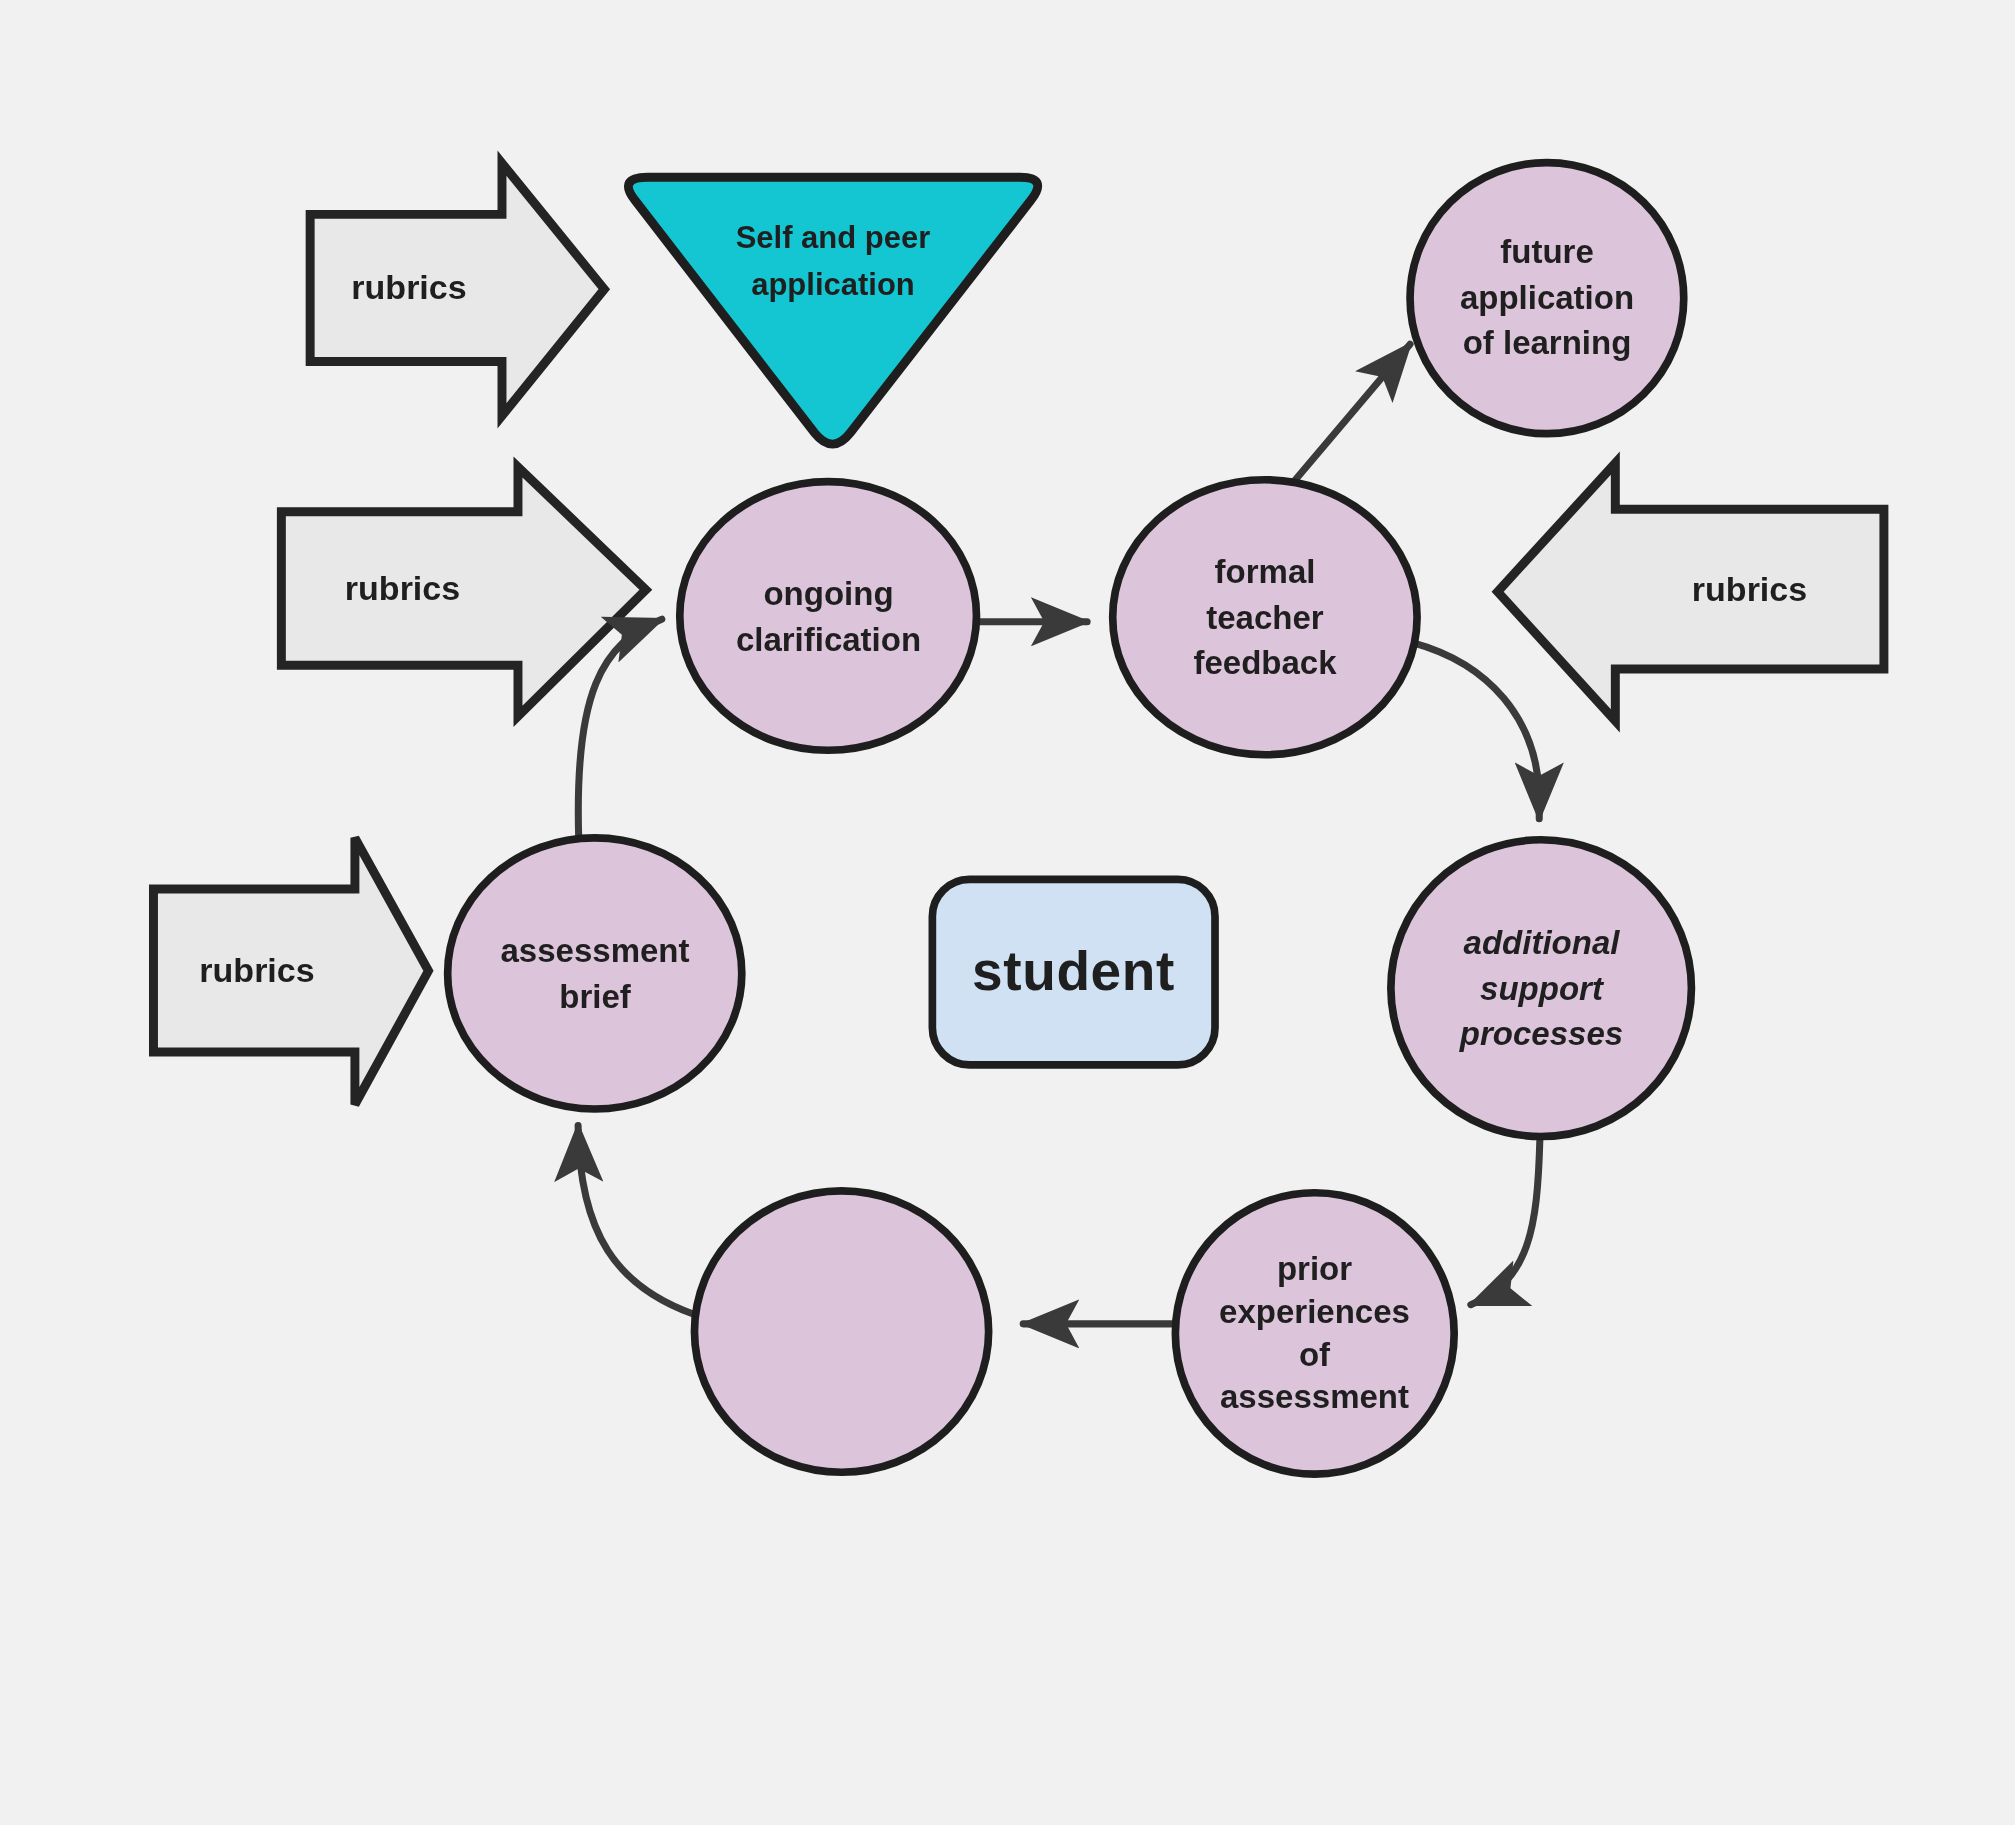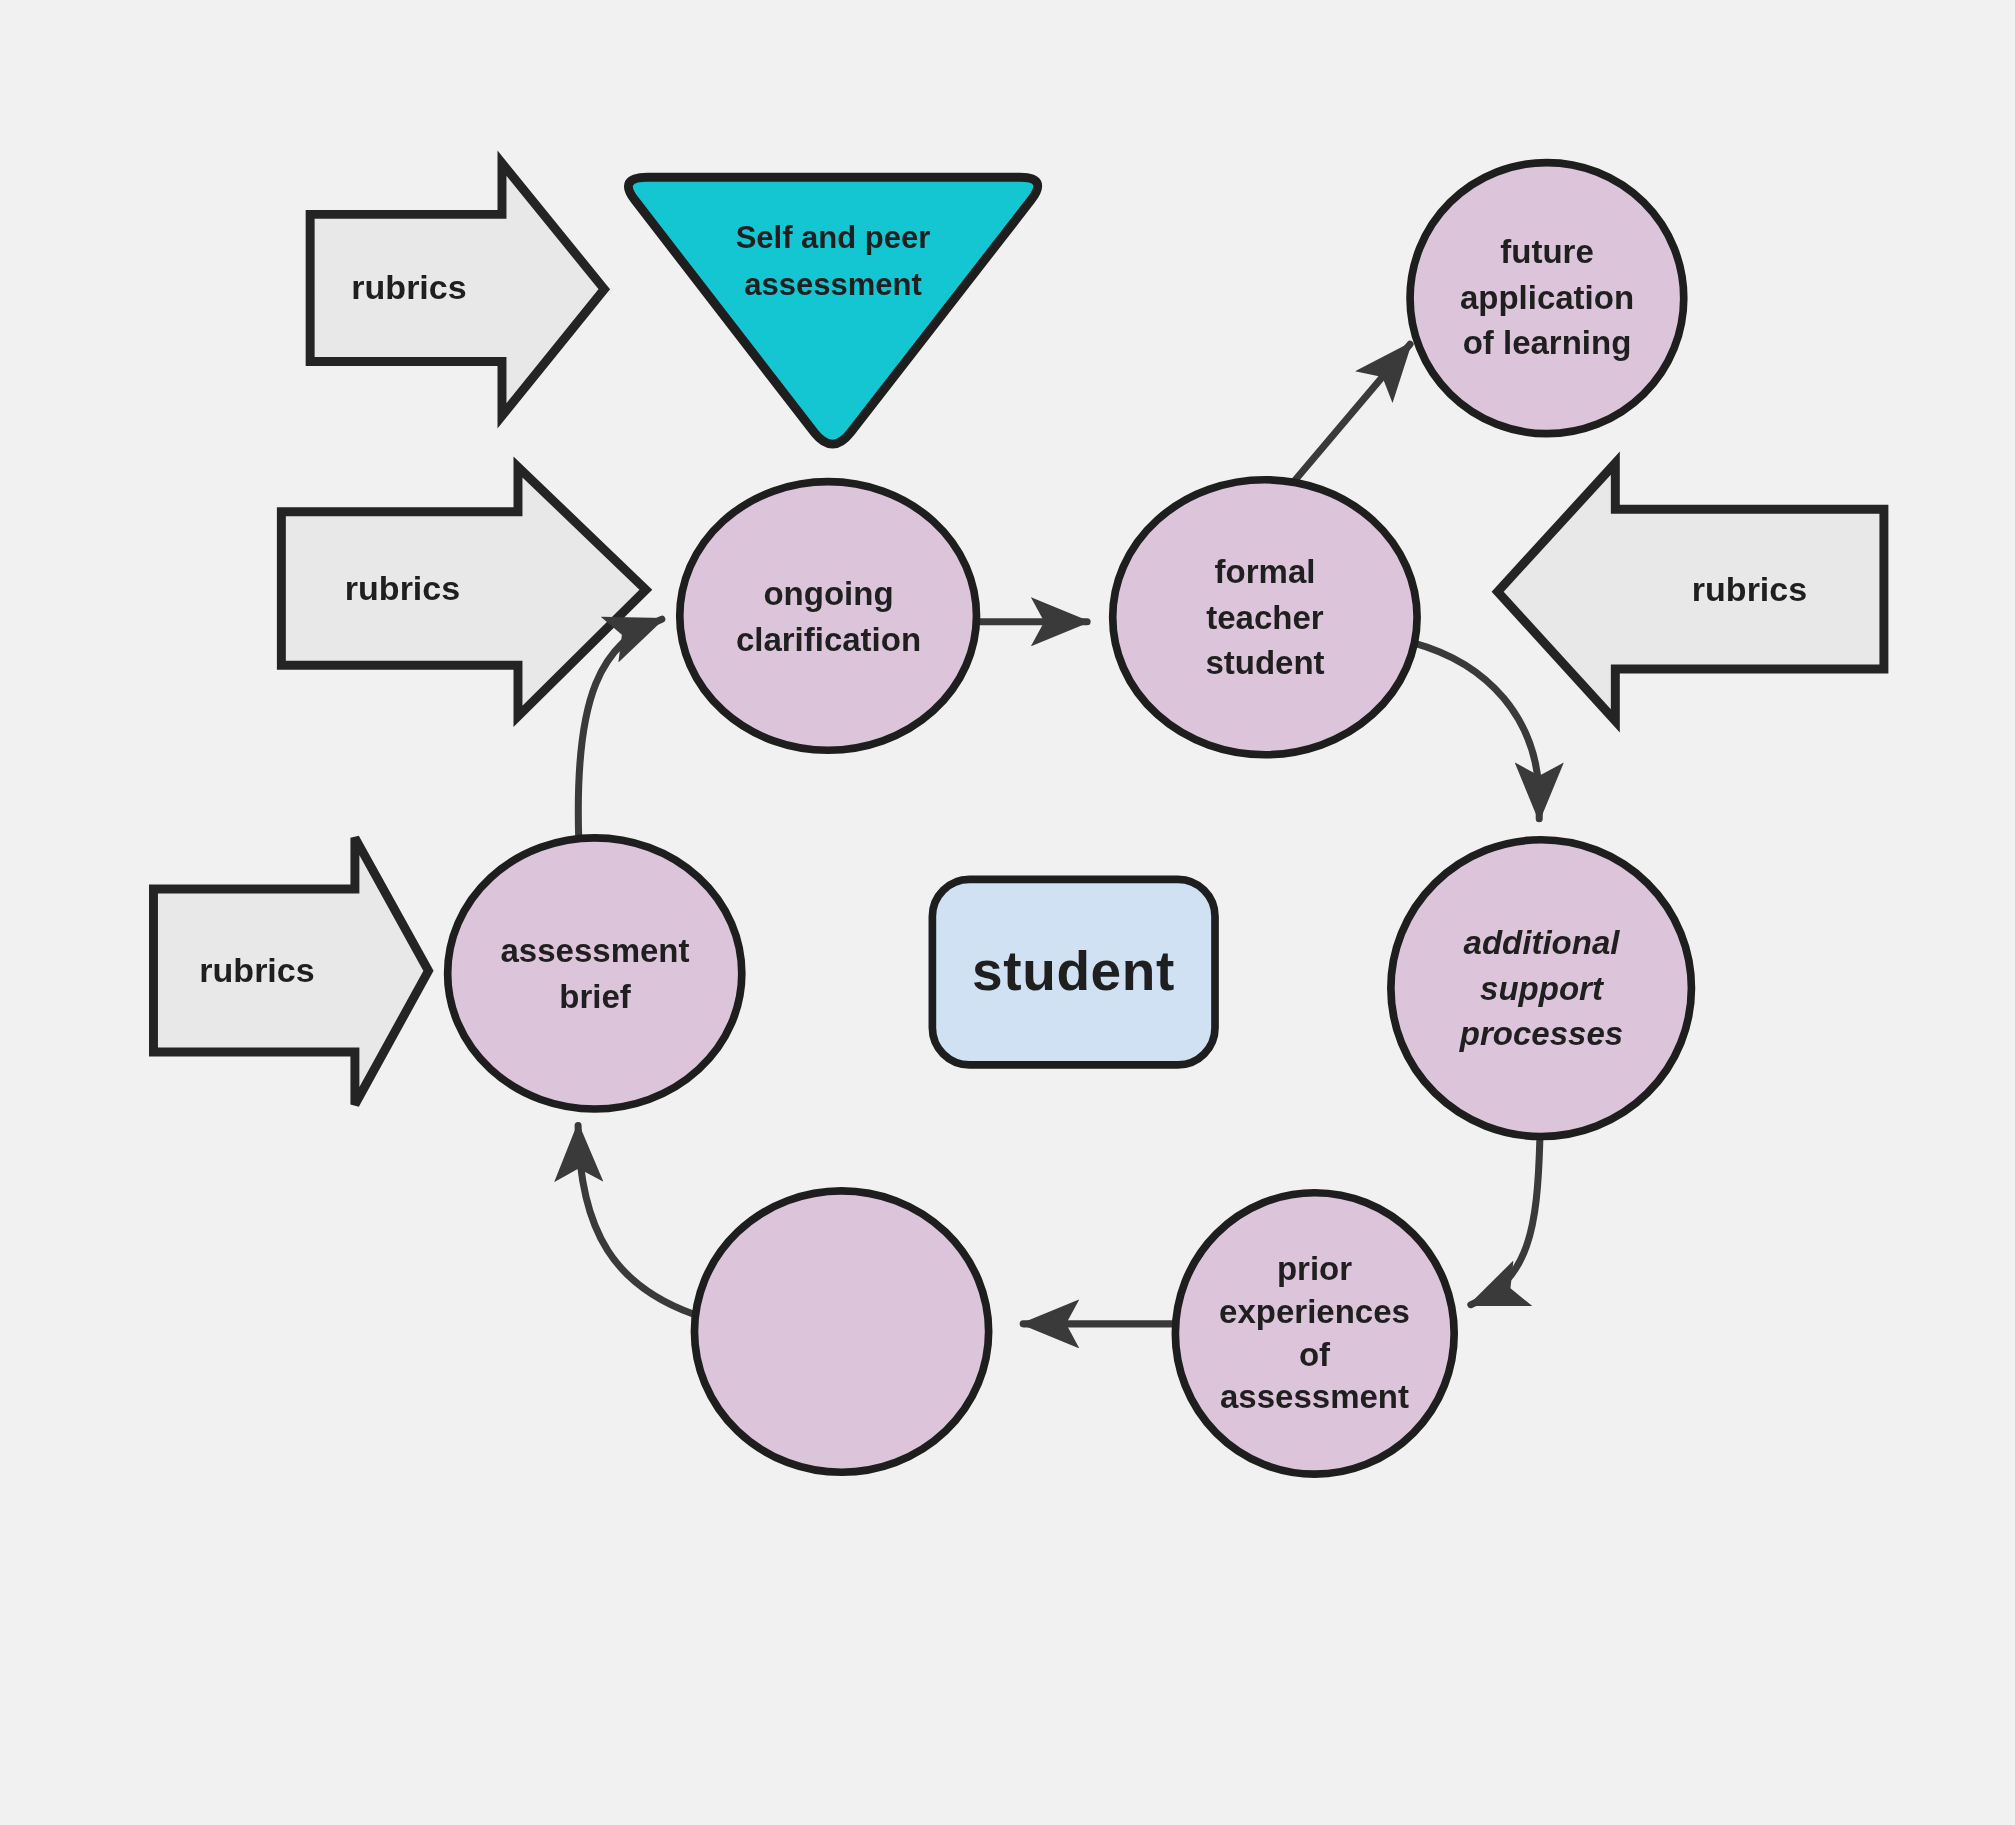--- a/index.html
+++ b/index.html
@@ -67,35 +67,35 @@
     <ellipse class="node-ellipse" cx="1978" cy="965" rx="238" ry="215"></ellipse>
     <ellipse class="node-ellipse" cx="2410" cy="1545" rx="235" ry="232"></ellipse>
     <ellipse class="node-ellipse" cx="930" cy="1522" rx="230" ry="212"></ellipse>
     <ellipse class="node-ellipse" cx="1316" cy="2082" rx="230" ry="220"></ellipse>
     <ellipse class="node-ellipse" cx="2056" cy="2085" rx="218" ry="220"></ellipse>
 
     <rect class="student-rect" x="1458" y="1375" width="442" height="290" rx="58"></rect>
   </svg>
 
   <div class="label triangle-label" style="left:641px;top:192px;width:384px;height:160px;">Self and peer
-assessment</div>
+application</div>
 
   <div class="label rubrics-label" style="left:310px;top:214px;width:198px;height:147px;">rubrics</div>
   <div class="label rubrics-label" style="left:281px;top:512px;width:243px;height:153px;">rubrics</div>
   <div class="label rubrics-label" style="left:153px;top:889px;width:208px;height:163px;">rubrics</div>
   <div class="label rubrics-label" style="left:1615px;top:509px;width:269px;height:160px;">rubrics</div>
 
   <div class="label" style="left:1410px;top:162px;width:274px;height:271px;">future
 application
 of learning</div>
   <div class="label" style="left:680px;top:482px;width:297px;height:269px;">ongoing
 clarification</div>
   <div class="label" style="left:1113px;top:480px;width:304px;height:275px;">formal
 teacher
-student</div>
+feedback</div>
   <div class="label" style="left:1391px;top:840px;width:301px;height:297px;font-style:italic;">additional
 support
 processes</div>
   <div class="label" style="left:448px;top:838px;width:294px;height:271px;">assessment
 brief</div>
   <div class="label" style="left:1175px;top:1193px;width:279px;height:281px;line-height:1.3;">prior
 experiences
 of
 assessment</div>
 

